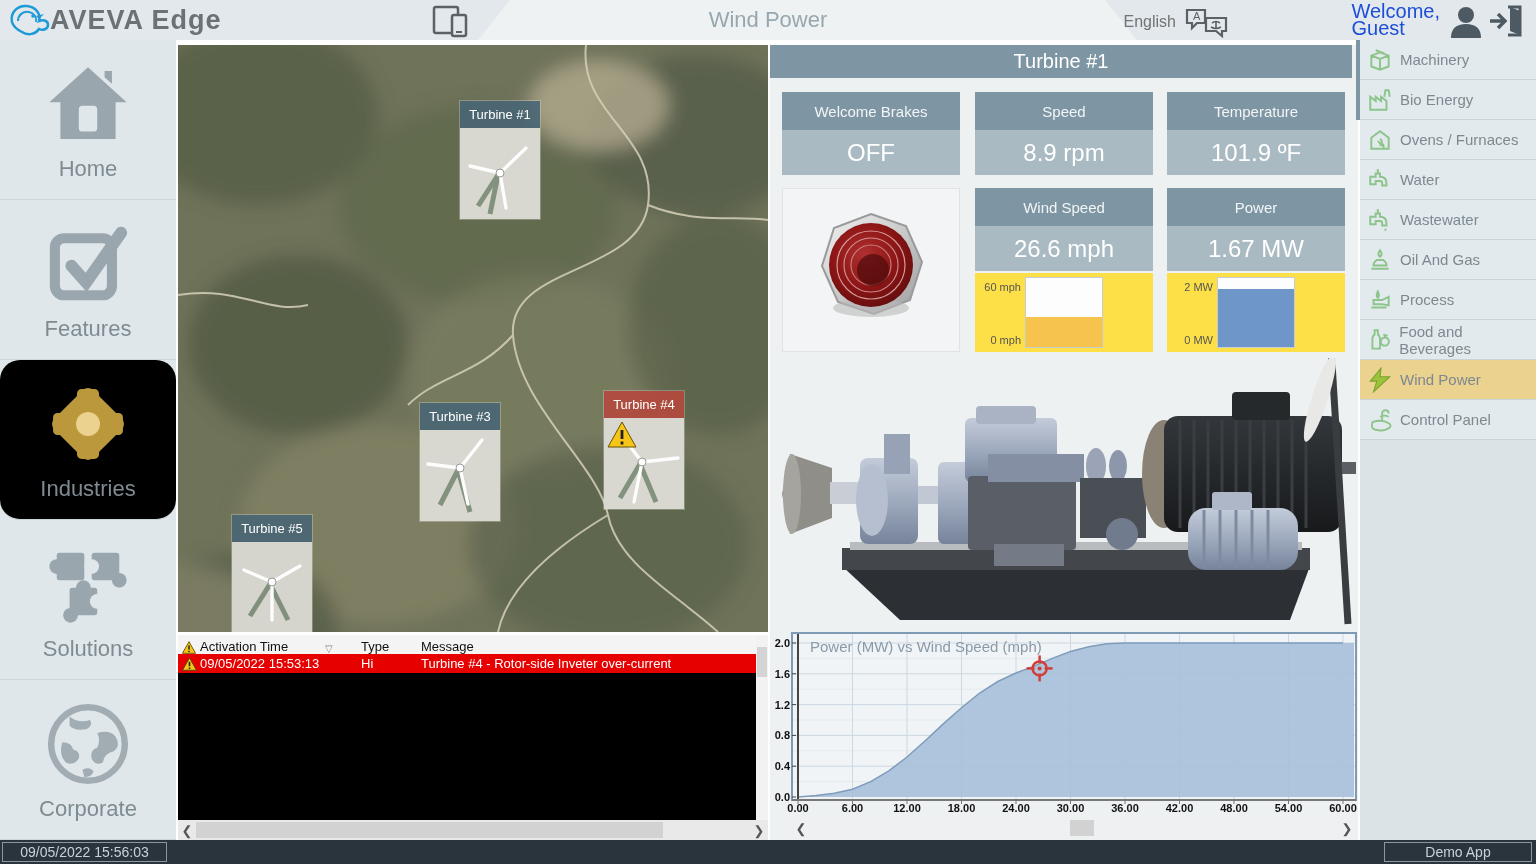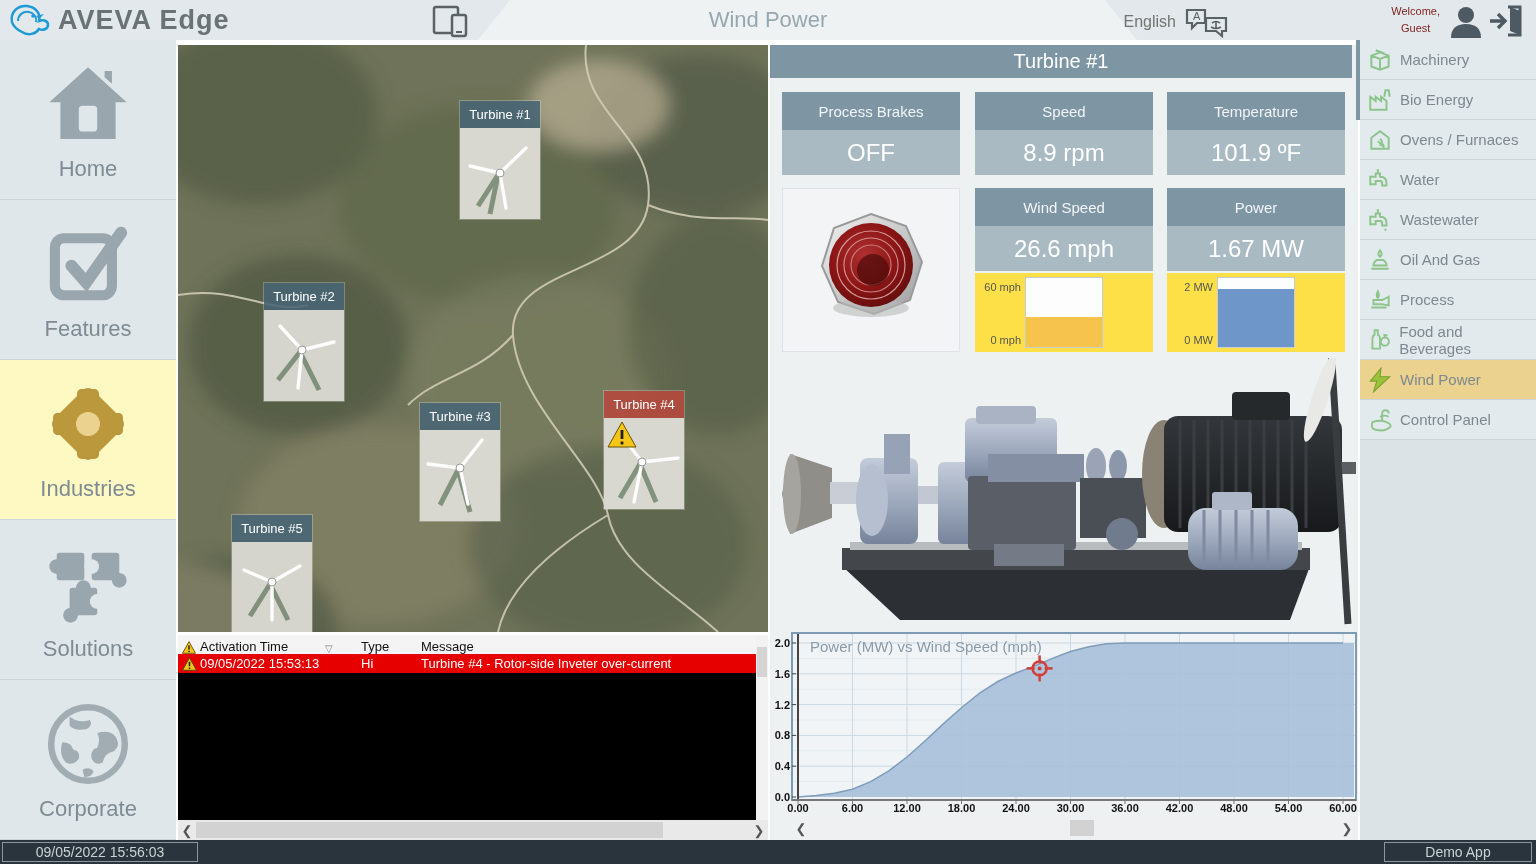--- a/index.html
+++ b/index.html
@@ -3,36 +3,36 @@
 <meta charset="utf-8">
 <style>
   * { margin:0; padding:0; box-sizing:border-box; }
   html,body { width:1536px; height:864px; background:#fff; font-family:"Liberation Sans", sans-serif; overflow:hidden; }
   .app { position:relative; width:1536px; height:864px; background:#fff; }
 
   
   .topbar { position:absolute; left:0; top:0; width:1536px; height:40px; background:#e2e8eb; }
   .title-tab { position:absolute; left:0; top:0; width:1536px; height:40px;
     background:#eef2f3; clip-path:polygon(510px 0,1105px 0,1137px 40px,478px 40px); }
-  .brand { position:absolute; left:8px; top:2px; display:flex; align-items:center; gap:8px; }
+  .brand { position:absolute; left:8px; top:2px; display:flex; align-items:center; }
   .brand-text { font-size:27px; font-weight:bold; color:#6a7275; letter-spacing:1px; }
   .devices-icon { position:absolute; left:430px; top:4px; }
   .page-title { position:absolute; left:0; top:0; width:1536px; height:40px; text-align:center;
     line-height:40px; font-size:22px; color:#97a7b0; }
   .lang-wrap { position:absolute; right:306px; top:6px; display:flex; align-items:center; gap:8px; }
   .lang-label { font-size:16px; color:#737373; }
-  .welcome { position:absolute; right:96px; top:3px; text-align:center; font-size:11px; color:#7f1d1d; line-height:17px; }
+  .welcome { position:absolute; right:96px; top:3px; text-align:left; font-size:20px; color:#1d4ed8; line-height:17px; }
   .user-icon { position:absolute; right:52px; top:4px; }
   .logout-icon { position:absolute; right:10px; top:5px; }
 
   
   .left-sidebar { position:absolute; left:0; top:40px; width:176px; height:800px; background:#e0e7ea; }
   .lnav-item { position:relative; width:176px; height:160px; border-bottom:1px solid #ccd5d9;
     display:flex; flex-direction:column; align-items:center; justify-content:center; cursor:pointer; }
-  .lnav-item.selected { background:#fef9c3; }
+  .lnav-item.selected { background:#000000;border-radius:20px; }
   .lnav-icon { height:92px; display:flex; align-items:center; justify-content:center; }
   .lnav-label { font-size:22px; color:#7e8b92; margin-top:6px; }
 
   
   .map { position:absolute; left:178px; top:45px; width:590px; height:587px; overflow:hidden; background:#6f7359; }
   .turbine-card { position:absolute; width:80px; box-shadow:0 0 0 1px rgba(255,255,255,.25); }
   .turbine-card .tc-header { height:27px; background:rgba(72,101,117,.88); color:#fff; font-size:13px;
      display:flex; align-items:center; justify-content:center; }
   .turbine-card.alarm .tc-header { background:rgba(178,74,62,.92); }
   .turbine-card .tc-body { position:relative; height:91px; background:#d8d7d0; }
@@ -87,21 +87,21 @@
   .rnav-item { position:relative; width:176px; height:40px; background:#e3eaed; border-bottom:1px solid #c9d3d8;
     display:flex; align-items:center; cursor:pointer; }
   .rnav-item.selected { background:#ecd28f; }
   .rnav-icon { width:40px; display:flex; align-items:center; justify-content:center; }
   .rnav-label { font-size:15px; color:#7c8990; line-height:17px; }
 
   
   .statusbar { position:absolute; left:0; top:840px; width:1536px; height:24px; background:#2a343c; }
   .sb-box { position:absolute; top:2px; height:20px; border:1px solid #8b979d; color:#c8d2d6; font-size:14px;
     display:flex; align-items:center; justify-content:center; }
-  .sb-datetime { left:2px; width:196px; }
+  .sb-datetime { left:2px; width:165px; }
   .sb-app { right:4px; width:148px; }
 </style>
 </head>
 <body>
 
 <div class="app">
 
   <div class="topbar">
     <div class="title-tab"></div>
     <div class="brand">
@@ -249,35 +249,20 @@
           <g stroke="#3c5a3a" stroke-width="5" opacity=".55">
               <path d="M38 47 L18 78 M38 47 L30 86"></path>
             </g>
           <g stroke="#fdfdfd" stroke-width="3.4" stroke-linecap="round">
             <path d="M40 45 L66 20 M40 45 L10 38 M40 45 L46 80"></path>
           </g>
           <circle cx="40" cy="45" r="4" fill="#fff" stroke="#999"></circle>
         </svg>
       </div>
     </div>
-    <div class="turbine-card" style="left:86px; top:238px;">
-      <div class="tc-header">Turbine #2</div>
-      <div class="tc-body">
-        <svg width="80" height="91" viewBox="0 0 80 91">
-          <rect width="80" height="91" fill="#d5d4cd"></rect>
-          <g stroke="#3c5a3a" stroke-width="5" opacity=".55">
-              <path d="M36 42 L14 70 M36 42 L55 80"></path>
-            </g>
-          <g stroke="#fdfdfd" stroke-width="3.4" stroke-linecap="round">
-            <path d="M38 40 L70 32 M38 40 L16 16 M38 40 L34 78"></path>
-          </g>
-          <circle cx="38" cy="40" r="4" fill="#fff" stroke="#999"></circle>
-        </svg>
-      </div>
-    </div>
     <div class="turbine-card" style="left:242px; top:358px;">
       <div class="tc-header">Turbine #3</div>
       <div class="tc-body">
         <svg width="80" height="91" viewBox="0 0 80 91">
           <rect width="80" height="91" fill="#d8d7d0"></rect>
           <g stroke="#3c5a3a" stroke-width="5" opacity=".55">
               <path d="M38 40 L20 75 M38 40 L50 82"></path>
             </g>
           <g stroke="#fdfdfd" stroke-width="3.4" stroke-linecap="round">
             <path d="M40 38 L62 10 M40 38 L8 34 M40 38 L48 74"></path>
@@ -357,21 +342,21 @@
       <span class="hs-arrow">❮</span>
       <div class="hthumb"></div>
       <span class="hs-arrow hs-right">❯</span>
     </div>
   </div>
 
   <div class="right-panel">
     <div class="rp-header">Turbine #1</div>
 
     <div class="tile" style="left:12px; top:47px;">
-      <div class="t-head">Process Brakes</div>
+      <div class="t-head">Welcome Brakes</div>
       <div class="t-value">OFF</div>
     </div>
     <div class="tile" style="left:205px; top:47px;">
       <div class="t-head">Speed</div>
       <div class="t-value">8.9 rpm</div>
     </div>
     <div class="tile" style="left:397px; top:47px;">
       <div class="t-head">Temperature</div>
       <div class="t-value">101.9 ºF</div>
     </div>

